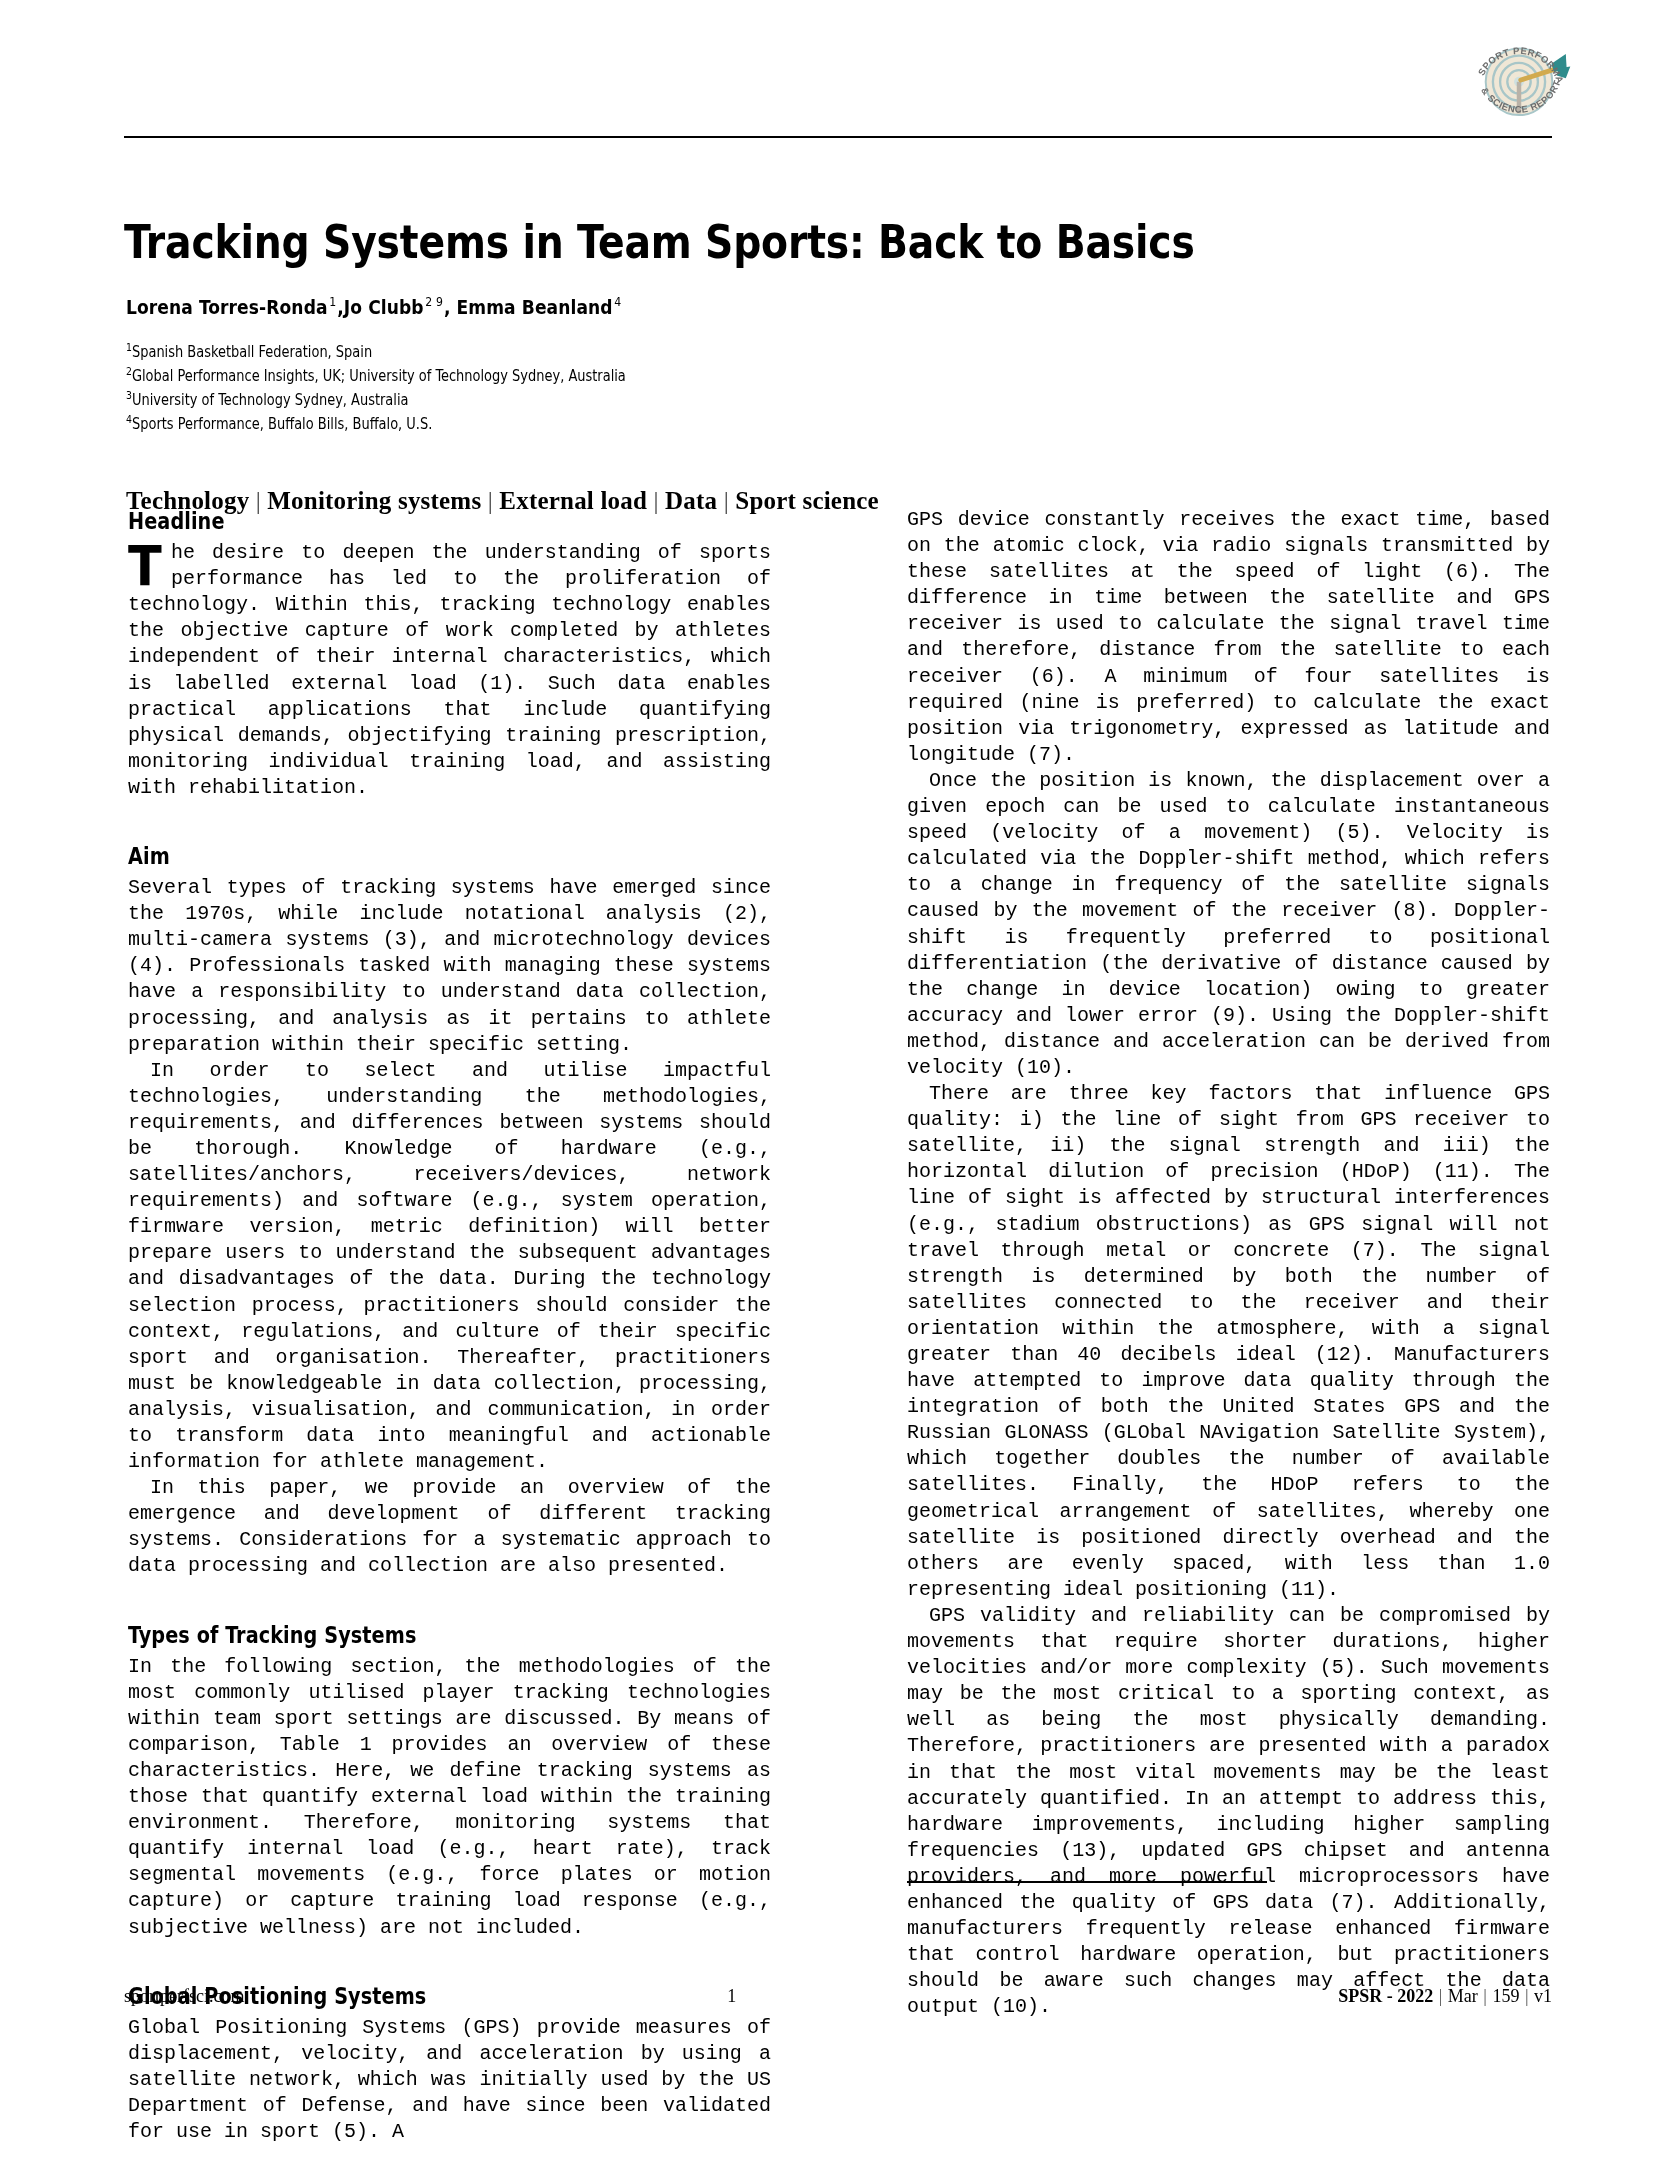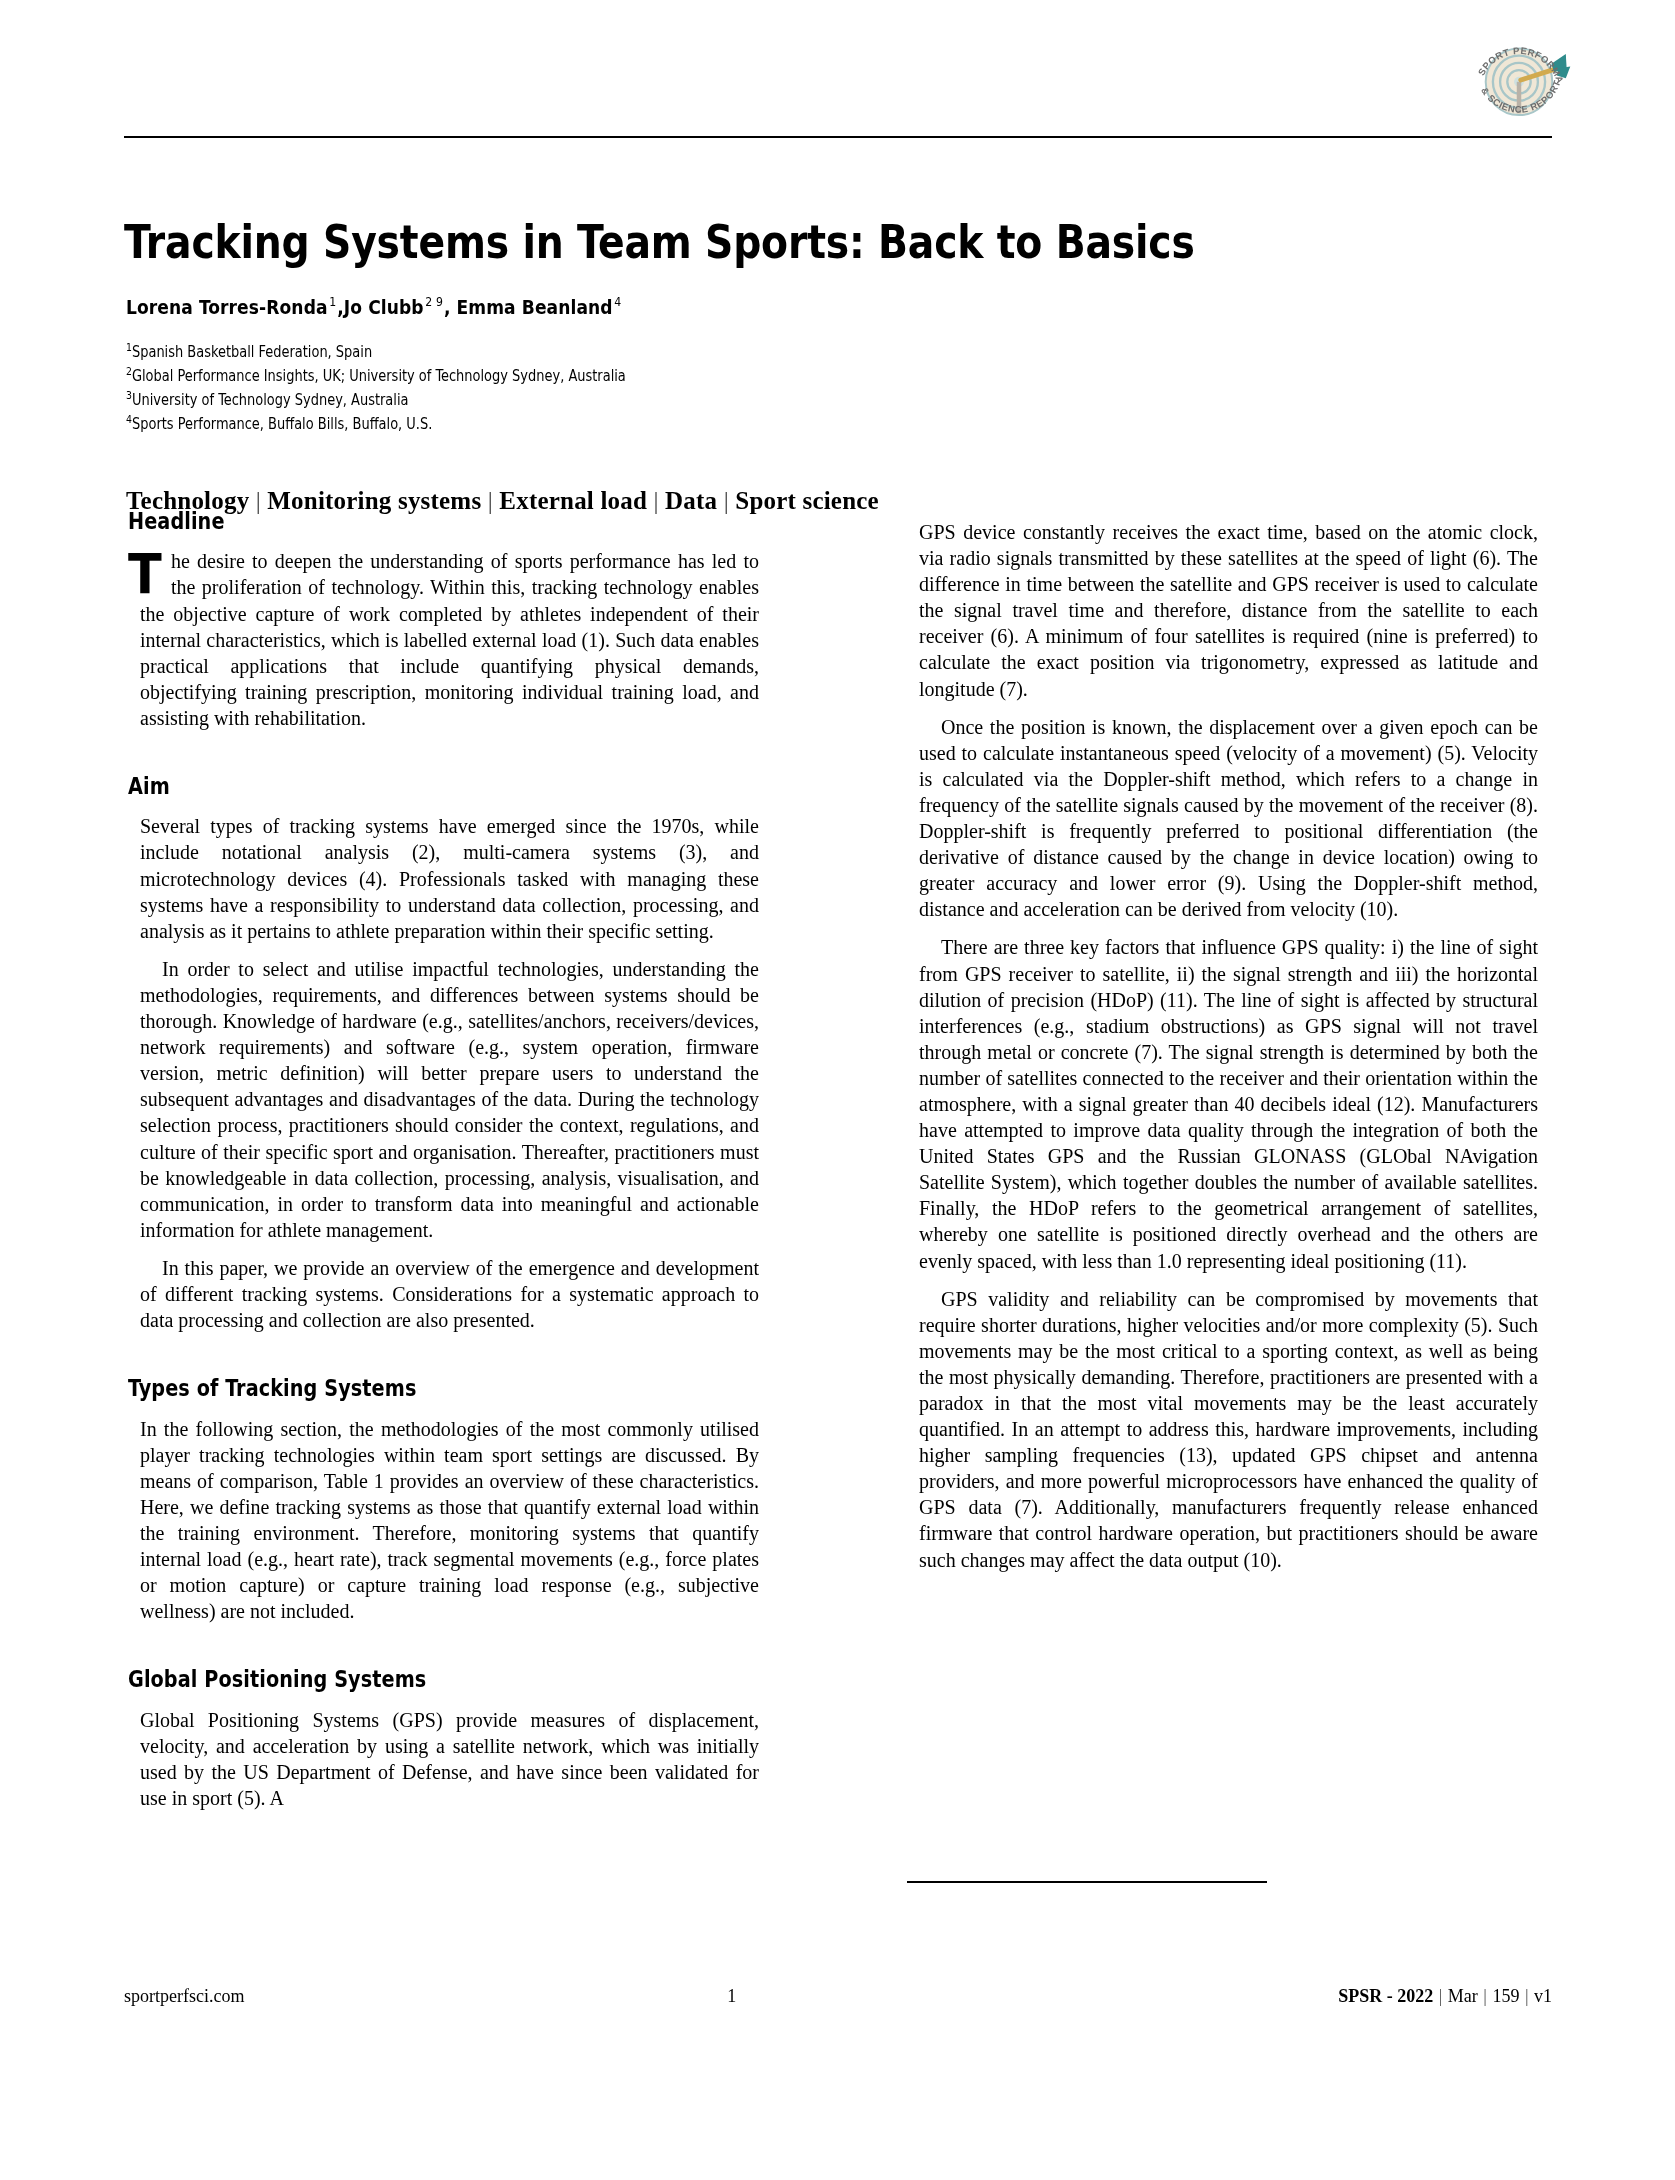--- a/index.html
+++ b/index.html
@@ -141,23 +141,24 @@
     font-size: 22.5px;
     margin: 0 0 3.7px 0;
     padding: 0;
     letter-spacing: 0.1px;
     transform: scaleX(0.95);
     transform-origin: left top;
   }
   h2.sec.spaced { margin-top: 41px; }
 
   p.body {
-    margin: 12px;
+    margin: 0;
     padding: 0;
     text-indent: 0;
+    font-family: Liberation Mono, monospace;
   }
   p.body + p.body { text-indent: 22px; }
 
   
   .dropcap-wrap { position: relative; }
   .dropcap {
     float: left;
     font-family: "DejaVu Sans Condensed", "Liberation Sans Narrow", "Liberation Sans", sans-serif;
     font-weight: bold;
     font-size: 55px;

